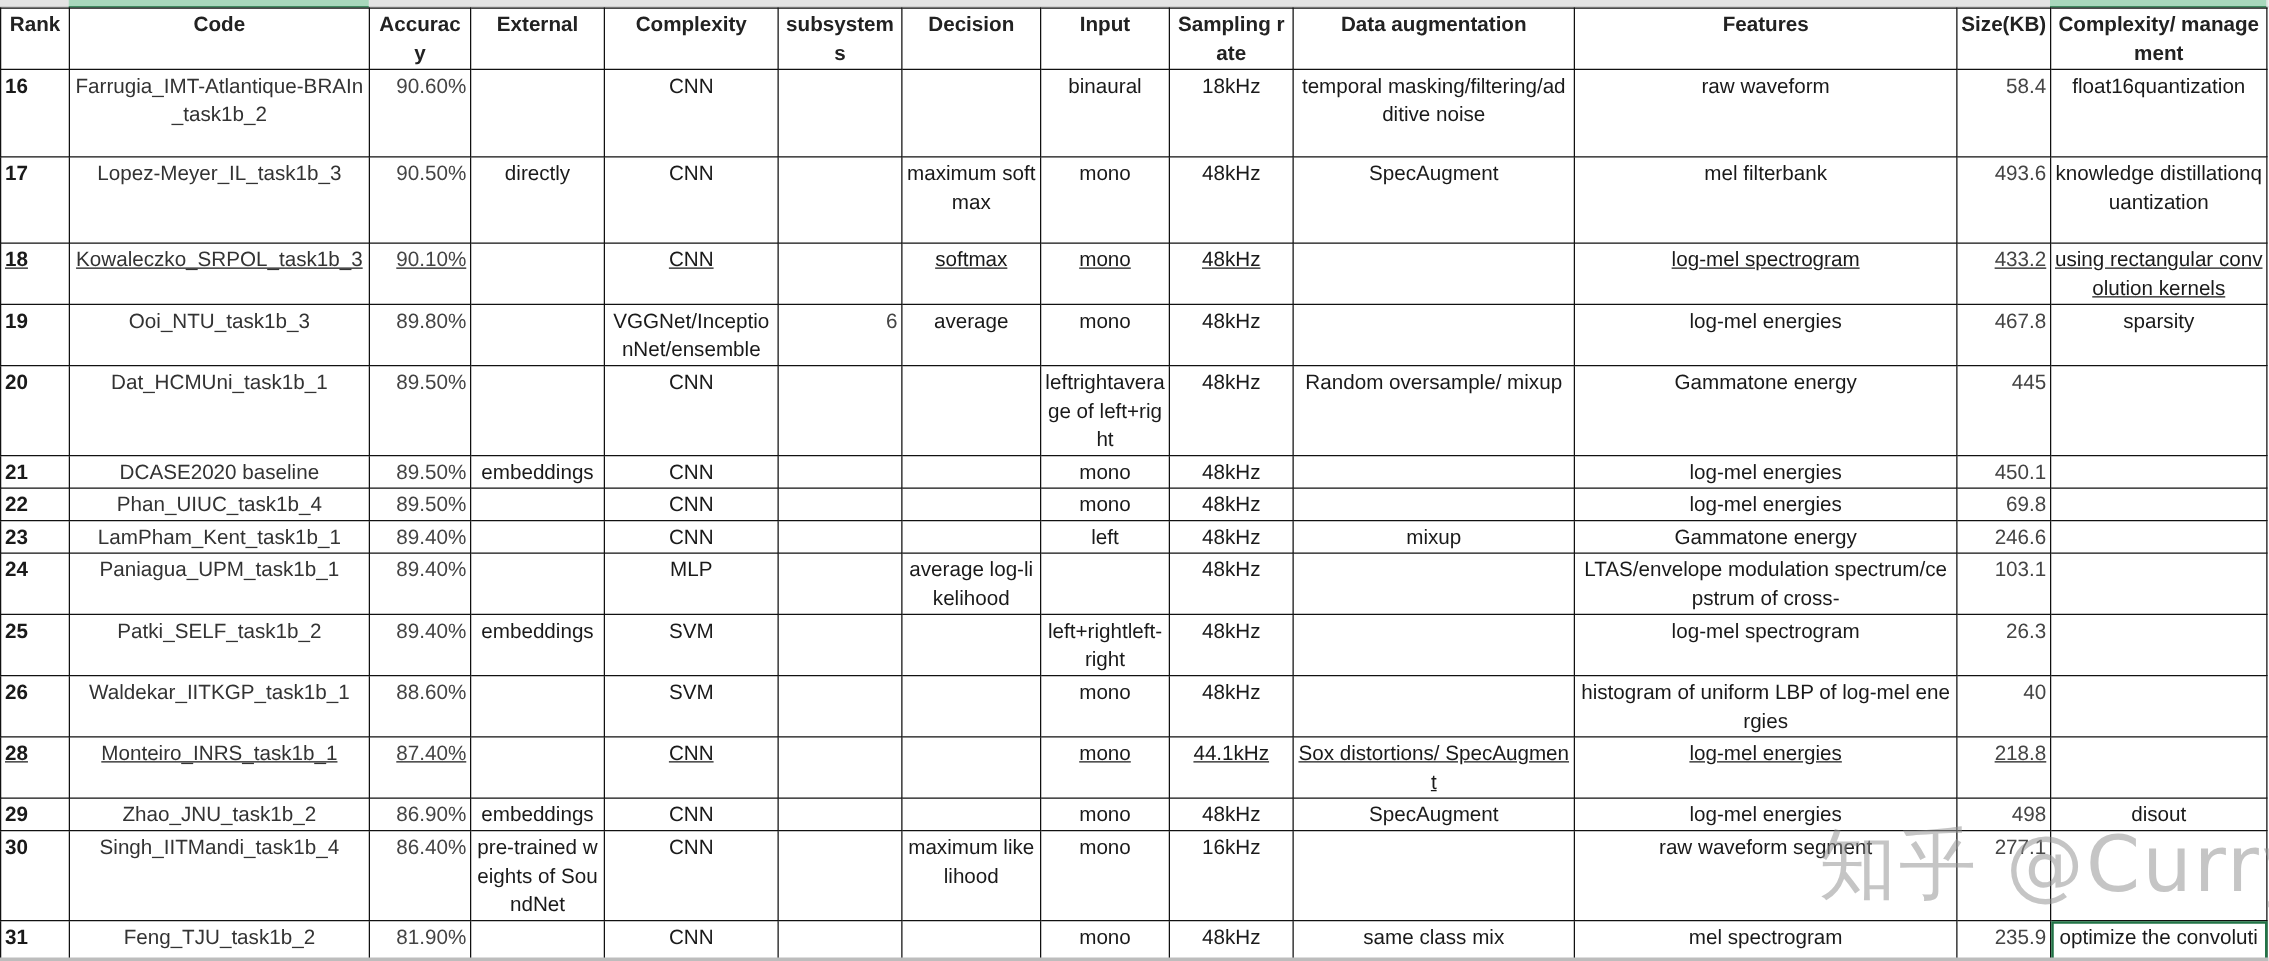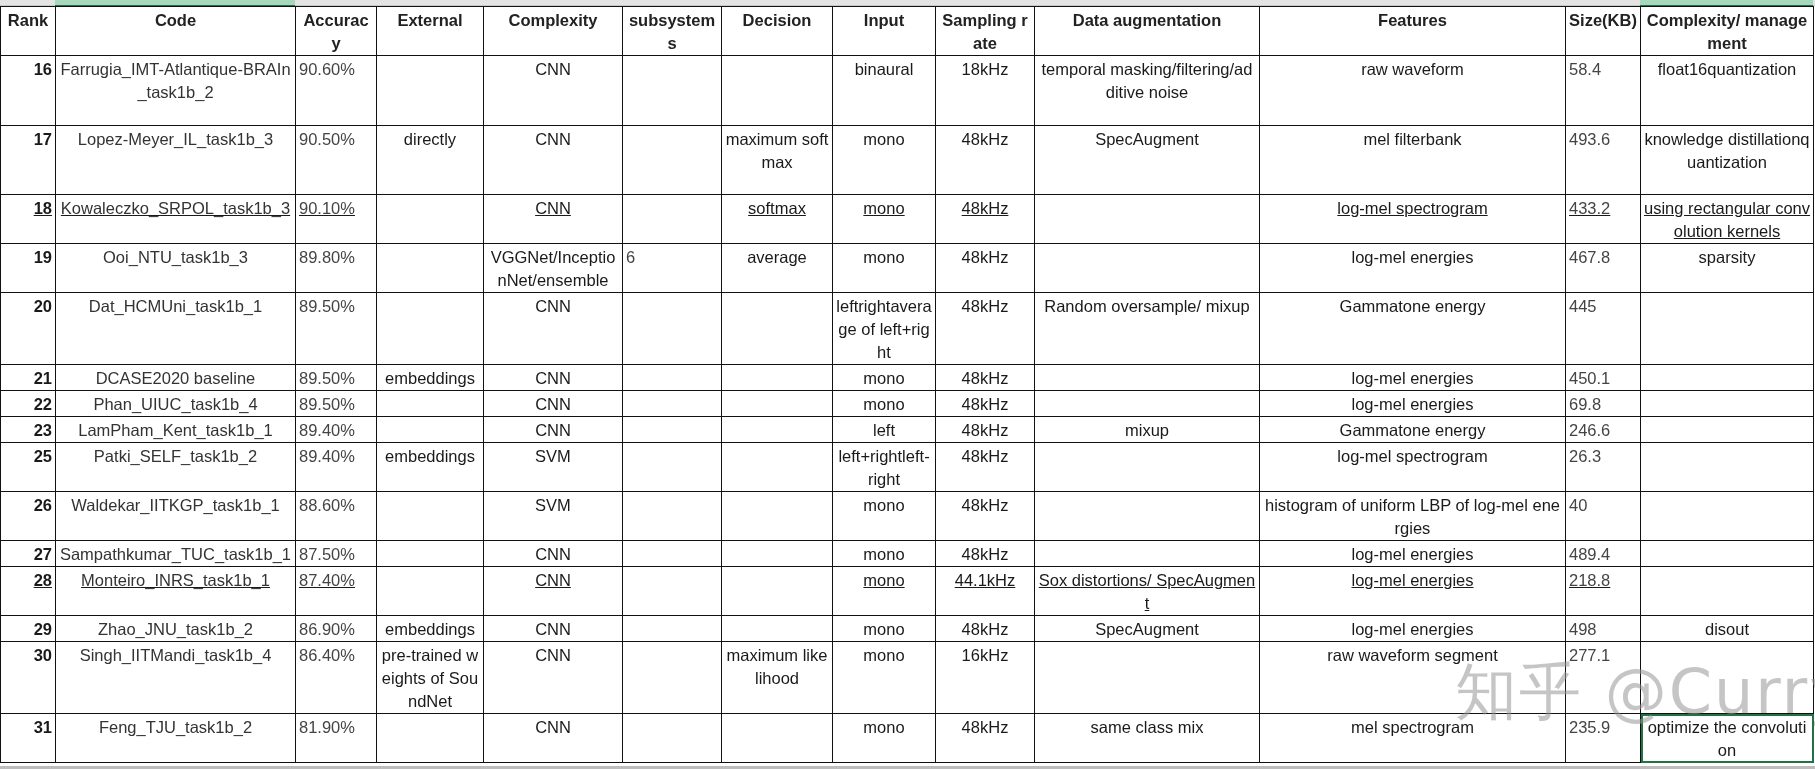--- a/index.html
+++ b/index.html
@@ -4,24 +4,24 @@
 <style>
   html, body { margin: 0; padding: 0; background: #ffffff; }
   body { width: 1815px; height: 769px; position: relative; overflow: hidden;
          font-family: "Liberation Sans", "DejaVu Sans", sans-serif; color: #1a1a1a; }
   .topstrip { position: absolute; left: 0; top: 0; width: 1815px; height: 5px; background: #e4e4e4; border-bottom: 1px solid #c8c8c8; }
   .topstrip .sel { position: absolute; top: 0; height: 5px; background: #a8d8bc; border-bottom: 1px solid #217346; }
   table.sheet { position: absolute; left: 0; top: 6px; border-collapse: collapse; table-layout: fixed; }
   table.sheet td, table.sheet th { border: 1.5px solid #111; padding: 2px 3px 0 3px; vertical-align: top;
         font-size: 16.5px; line-height: 23px; overflow: hidden; word-break: break-all; }
   table.sheet th { font-weight: bold; text-align: center; color: #222; margin-left: 40px; }
-  td.rank { font-weight: bold; text-align: right; }
+  td.rank { font-weight: bold; text-align: left; }
   td.code { text-align: center; color: #333; }
   td.c { text-align: center; }
-  td.num { text-align: left; color: #444; }
+  td.num { text-align: right; color: #444; }
   td.selected { outline: 2px solid #217346; outline-offset: -2px; }
   .bottomline { position: absolute; left: 0; top: 766px; width: 1815px; height: 3px; background: #bdbdbd; }
   .watermark { position: absolute; left: 1455px; top: 650px; font-size: 62px; color: rgba(150,150,150,0.55);
         font-family: "DejaVu Sans", sans-serif; letter-spacing: 2px; pointer-events: none; white-space: nowrap; }
 </style>
 </head>
 <body>
 
 <div class="topstrip">
   <div class="sel" style="left:55px;width:240px;"></div>
@@ -176,20 +176,35 @@
         <td class="num"></td>
         <td class="c"></td>
         <td class="c">left</td>
         <td class="c">48kHz</td>
         <td class="c">mixup</td>
         <td class="c">Gammatone energy</td>
         <td class="num">246.6</td>
         <td class="c"></td>
       </tr>
       <tr style="height: 46px;">
+        <td class="rank">24</td>
+        <td class="code">Paniagua_UPM_task1b_1</td>
+        <td class="num">89.40%</td>
+        <td class="c"></td>
+        <td class="c">MLP</td>
+        <td class="num"></td>
+        <td class="c">average log-likelihood</td>
+        <td class="c"></td>
+        <td class="c">48kHz</td>
+        <td class="c"></td>
+        <td class="c">LTAS/envelope modulation spectrum/cepstrum of cross-</td>
+        <td class="num">103.1</td>
+        <td class="c"></td>
+      </tr>
+      <tr style="height: 46px;">
         <td class="rank">25</td>
         <td class="code">Patki_SELF_task1b_2</td>
         <td class="num">89.40%</td>
         <td class="c">embeddings</td>
         <td class="c">SVM</td>
         <td class="num"></td>
         <td class="c"></td>
         <td class="c">left+rightleft-right</td>
         <td class="c">48kHz</td>
         <td class="c"></td>
@@ -205,35 +220,20 @@
         <td class="c">SVM</td>
         <td class="num"></td>
         <td class="c"></td>
         <td class="c">mono</td>
         <td class="c">48kHz</td>
         <td class="c"></td>
         <td class="c">histogram of uniform LBP of log-mel energies</td>
         <td class="num">40</td>
         <td class="c"></td>
       </tr>
-      <tr style="height: 23px;">
-        <td class="rank">27</td>
-        <td class="code">Sampathkumar_TUC_task1b_1</td>
-        <td class="num">87.50%</td>
-        <td class="c"></td>
-        <td class="c">CNN</td>
-        <td class="num"></td>
-        <td class="c"></td>
-        <td class="c">mono</td>
-        <td class="c">48kHz</td>
-        <td class="c"></td>
-        <td class="c">log-mel energies</td>
-        <td class="num">489.4</td>
-        <td class="c"></td>
-      </tr>
       <tr style="height: 46px; text-decoration: underline;">
         <td class="rank">28</td>
         <td class="code">Monteiro_INRS_task1b_1</td>
         <td class="num">87.40%</td>
         <td class="c"></td>
         <td class="c">CNN</td>
         <td class="num"></td>
         <td class="c"></td>
         <td class="c">mono</td>
         <td class="c">44.1kHz</td>

